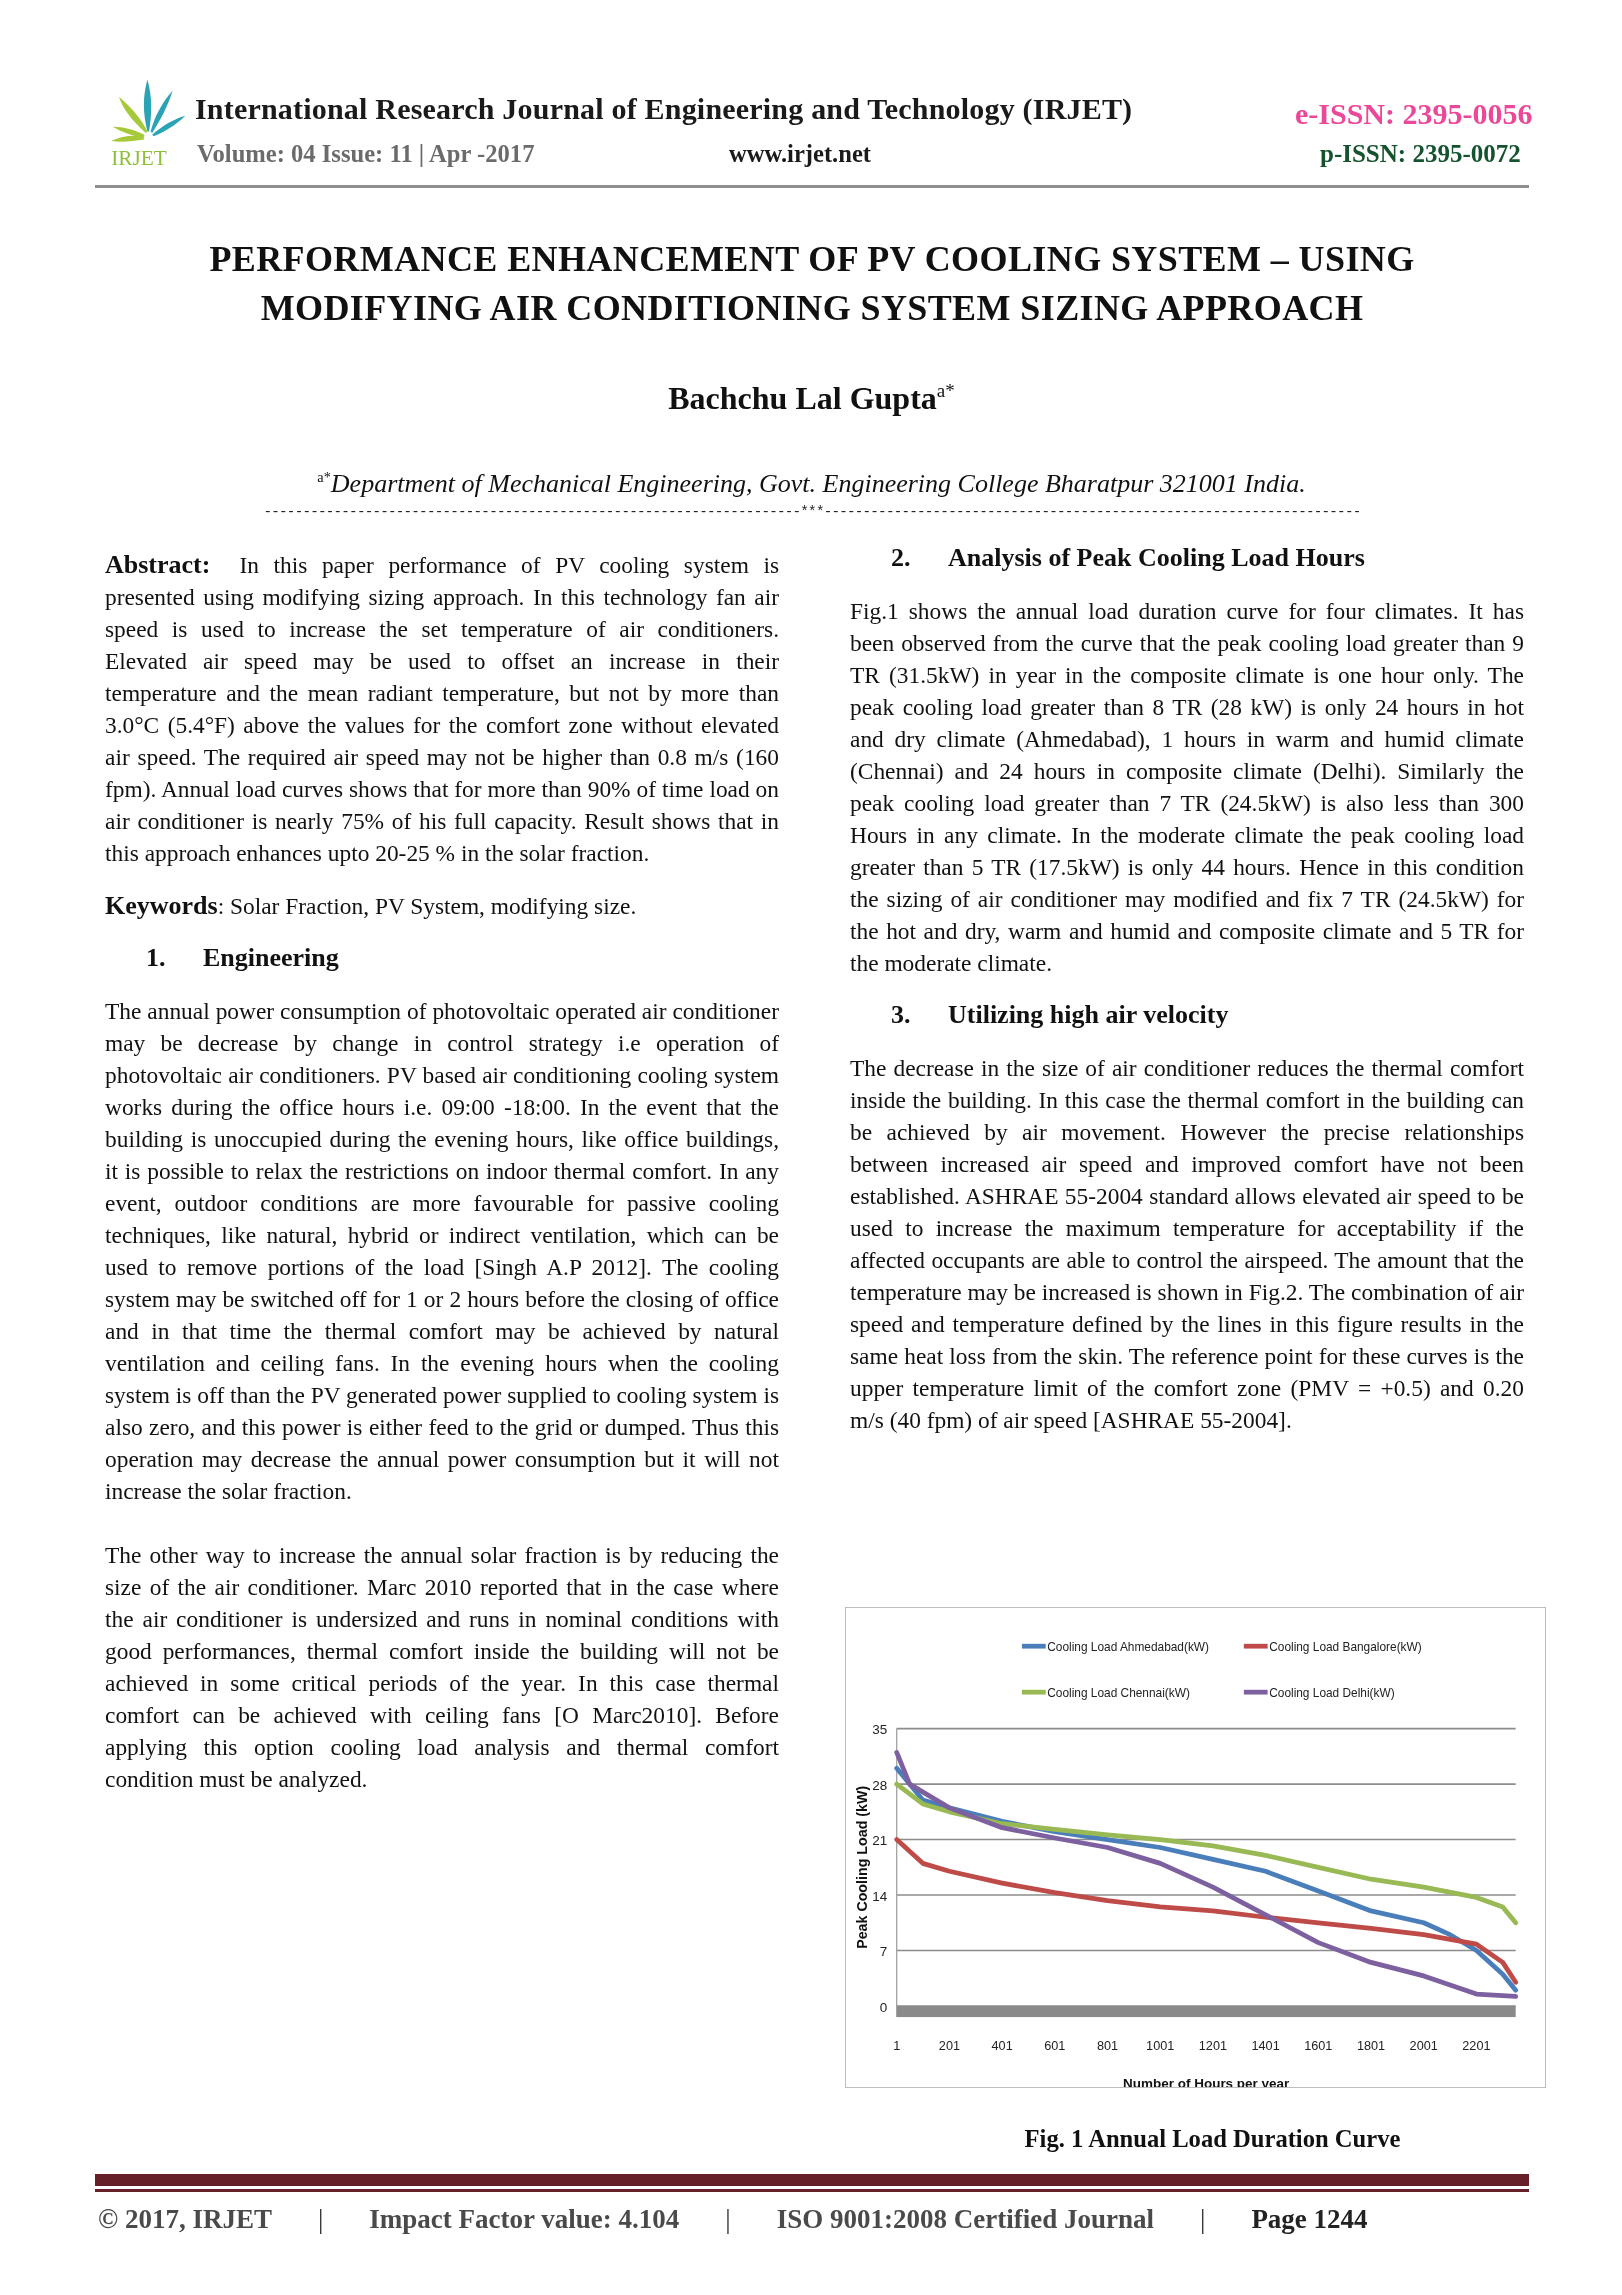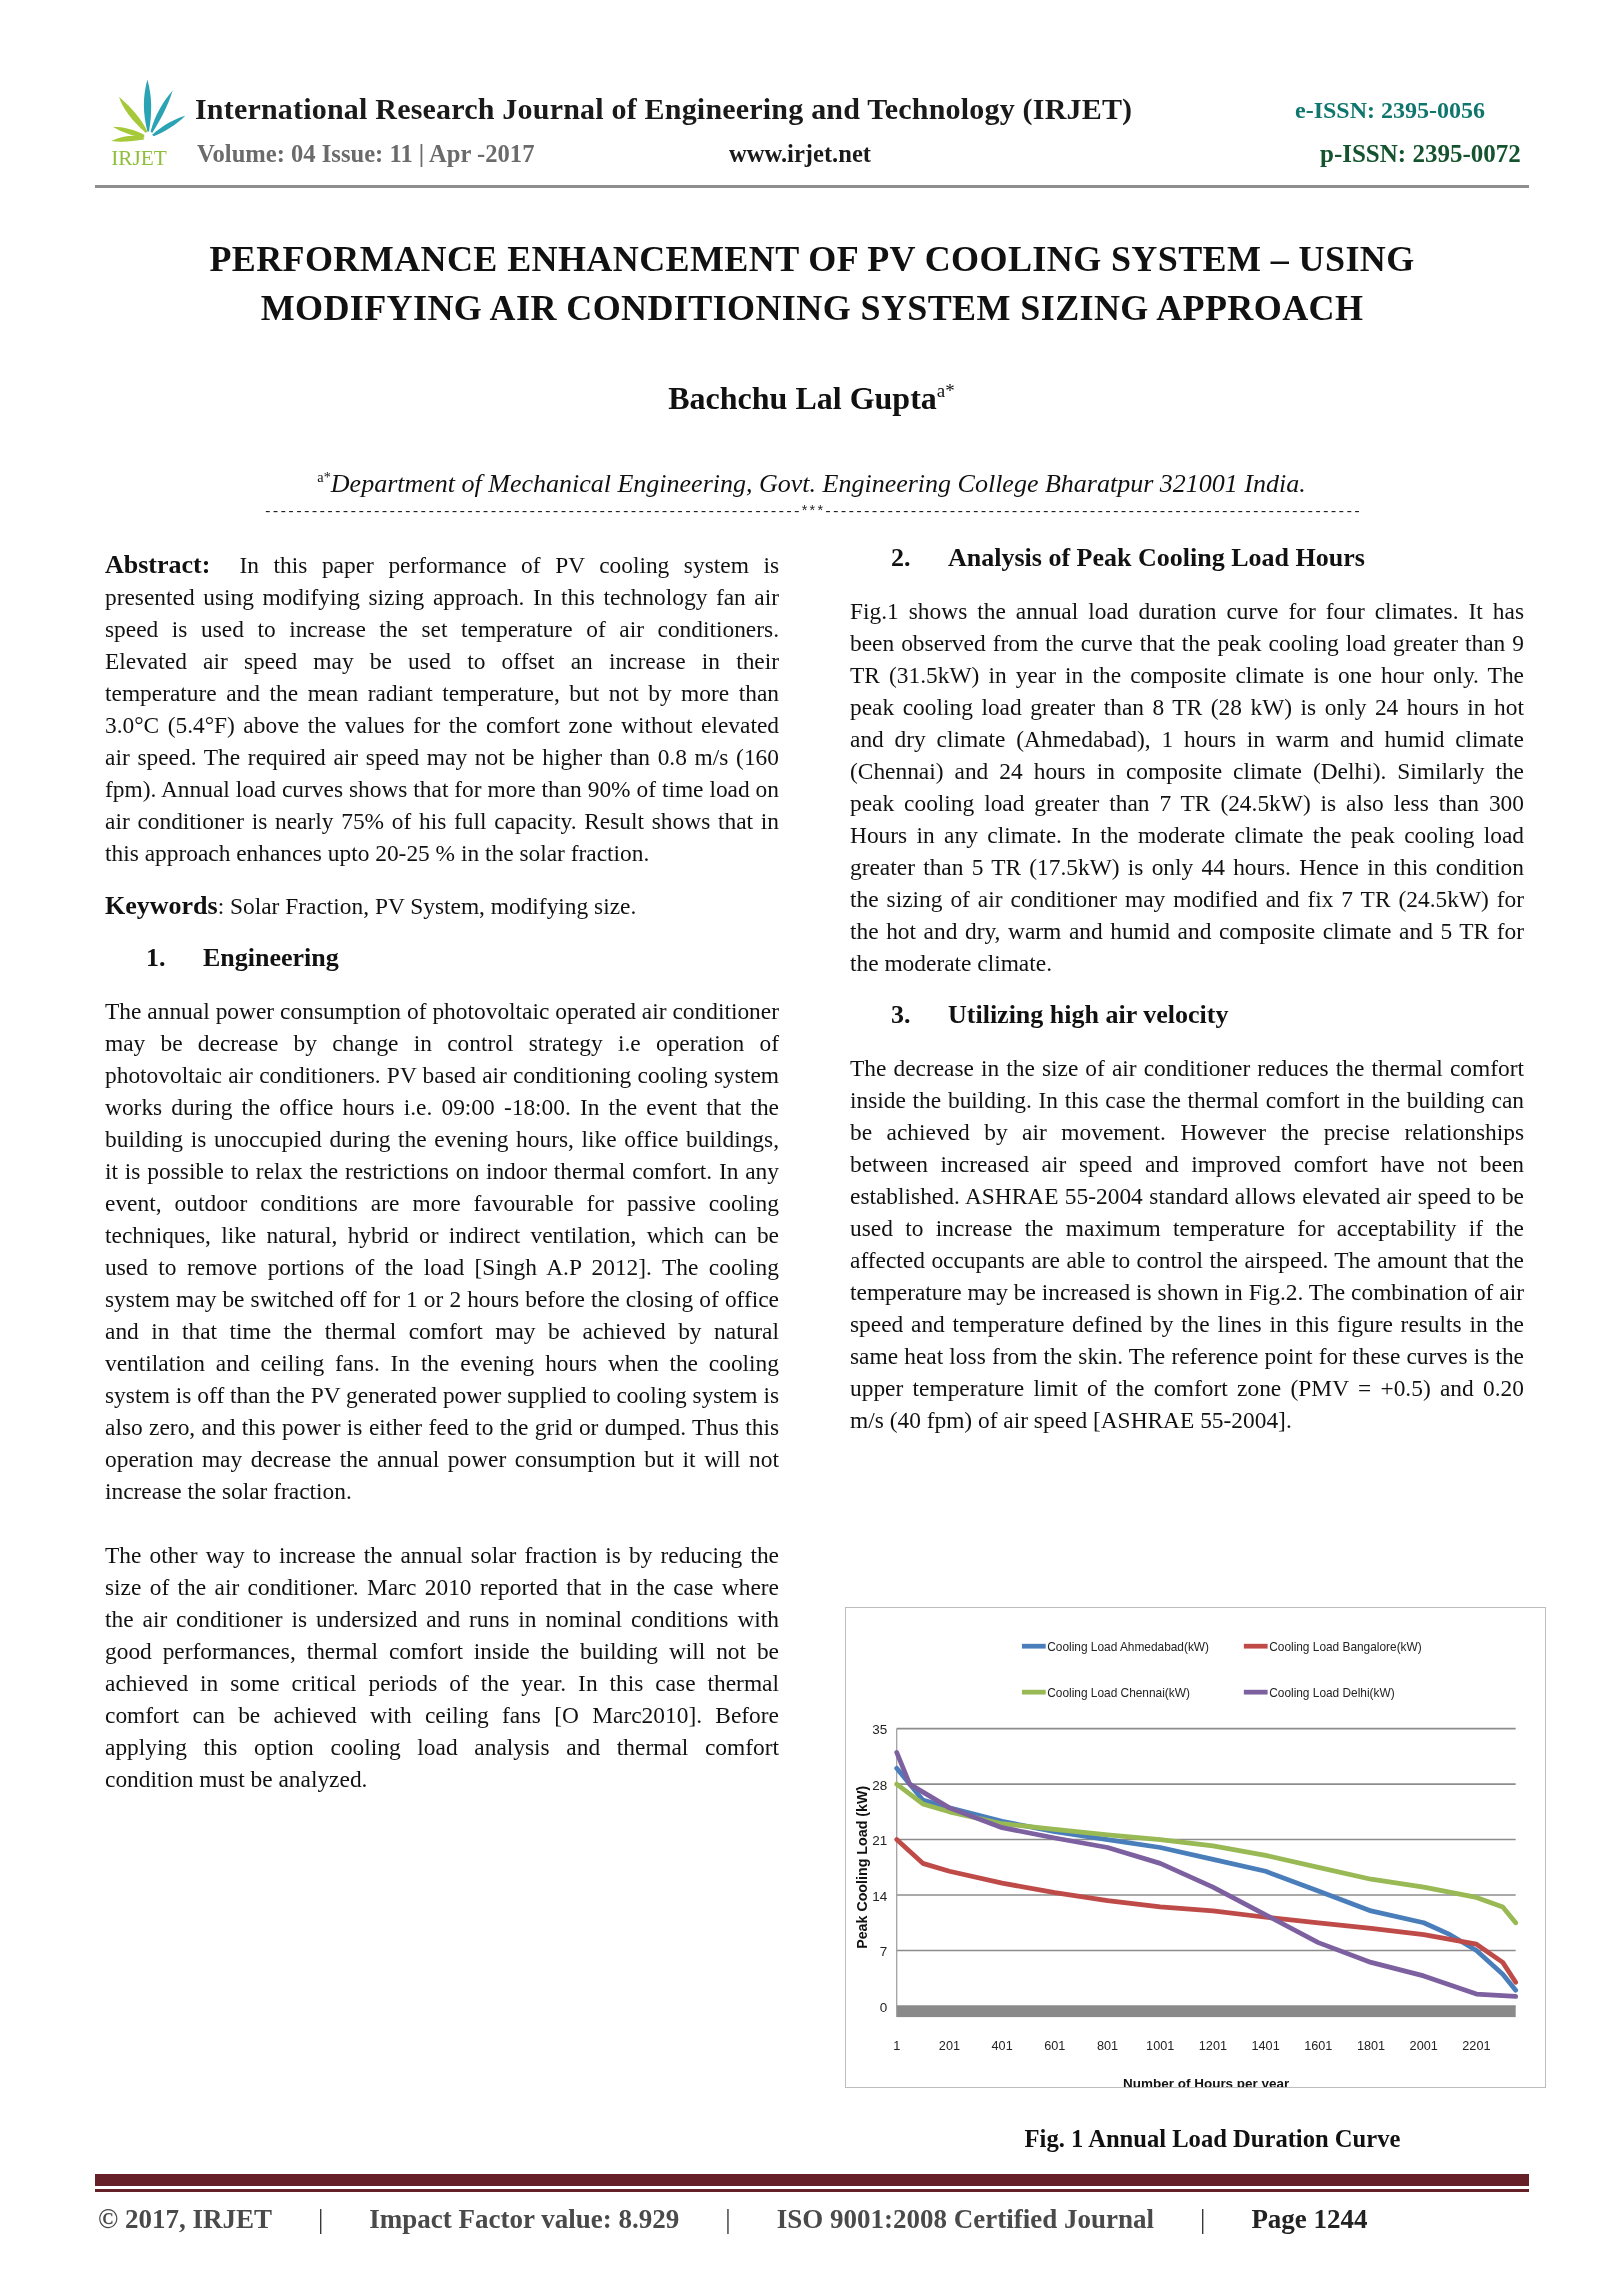--- a/index.html
+++ b/index.html
@@ -2,21 +2,21 @@
 <html style="font-size:12.7px"><head>
 <meta charset="utf-8">
 <style>
   html, body { margin:0; padding:0; background:#ffffff; }
   body { width:1623px; height:2295px; position:relative; overflow:hidden;
          font-family:"Liberation Serif", "DejaVu Serif", serif; color:#111; }
   .abs { position:absolute; }
   
   #logo { left:108px; top:73px; width:82px; height:95px; }
   .hdr-journal { left:195px; top:92px; font-size:30px; font-weight:bold; color:#1a1a1a; letter-spacing:0.2px; }
-  .hdr-issn1 { left:1295px; top:97px; font-size:24px; font-weight:bold; color:#0f766e; }
+  .hdr-issn1 { left:1295px; top:97px; font-size:30px; font-weight:bold; color:#ec4899; }
   .hdr-vol { left:197px; top:140px; font-size:24.6px; font-weight:bold; color:#6b6b6b; }
   .hdr-web { left:729px; top:140px; font-size:24.6px; font-weight:bold; color:#1a1a1a; }
   .hdr-issn2 { left:1292px; top:140px; font-size:25px; font-weight:bold; color:#14532d;margin-left:28px; }
   .hdr-rule { left:95px; top:185px; width:1434px; height:3.2px; background:#8f8f8f; }
 
   
   .title { left:79px; width:1466px; text-align:center; font-size:36px; font-weight:bold; letter-spacing:0.4px; }
   #title1 { top:238px; }
   #title2 { top:287px; }
   .author { left:0; width:1623px; top:380px; text-align:center; font-size:32px; font-weight:bold; }
@@ -129,15 +129,15 @@
       <text x="254" y="112" font-size="15" fill="#222" font-family="Liberation Sans, sans-serif">Cooling Load Chennai(kW)</text>
       <line x1="502" x2="532" y1="106" y2="106" stroke="#7d60a0" stroke-width="6"></line>
       <text x="534" y="112" font-size="15" fill="#222" font-family="Liberation Sans, sans-serif">Cooling Load Delhi(kW)</text>
     </svg>
 </div>
 <div class="abs" id="fig-caption">Fig. 1 Annual Load Duration Curve</div>
 
 <div class="abs foot-bar"></div>
 <div class="abs foot-bar2"></div>
 <div class="abs footer">
-  <span>© 2017, IRJET</span><span class="foot-div">|</span><span>Impact Factor value: 8.929</span><span class="foot-div">|</span><span>ISO 9001:2008 Certified Journal</span><span class="foot-div">|</span><span style="color:#222">Page 1244</span>
+  <span>© 2017, IRJET</span><span class="foot-div">|</span><span>Impact Factor value: 4.104</span><span class="foot-div">|</span><span>ISO 9001:2008 Certified Journal</span><span class="foot-div">|</span><span style="color:#222">Page 1244</span>
 </div>
 
 
 </body></html>

